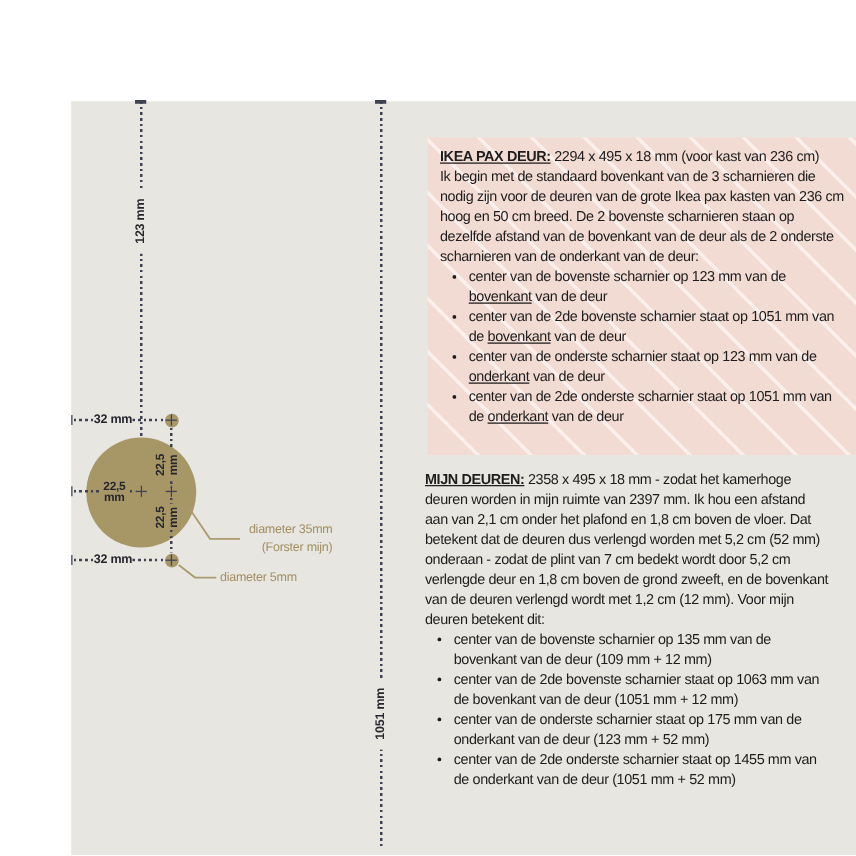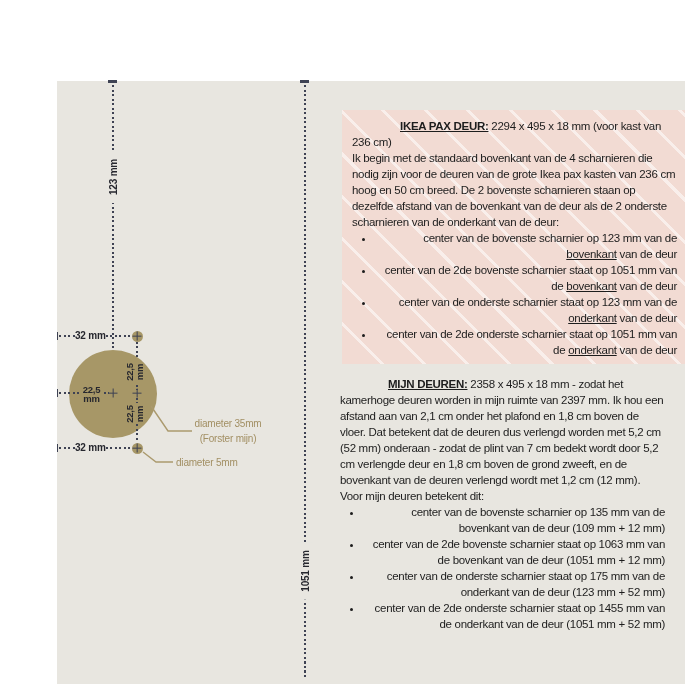--- a/index.html
+++ b/index.html
@@ -15,22 +15,22 @@
     position:absolute; left:342px; top:110px; width:343px; height:254px;
     background-color:#f2dbd3;
     background-image:repeating-linear-gradient(45deg, rgba(255,255,255,0) 0 27px, rgba(255,255,255,0.55) 27px 30px);
     padding:8px 8px 0 10px; overflow:hidden;
   }
   .mijn-note { position:absolute; left:330px; top:376px; width:343px; padding:0 8px 0 10px; }
 
   .note-text { font-size:11.5px; line-height:16px; letter-spacing:-0.3px; color:#1d1d1d; }
   .b { font-weight:normal; }
   .u { text-decoration:underline; }
-  .bu { font-weight:bold; text-decoration:underline;margin-left:48px; }
-  .note-text ul { margin:0; padding-left:23px; list-style:disc;text-align:right; }
+  .bu { font-weight:bold; text-decoration:underline; }
+  .note-text ul { margin:0; padding-left:23px; list-style:disc; }
   .note-text li { margin:0; }
 
   
   .vdash { position:absolute; width:1.6px;
     background-image:repeating-linear-gradient(to bottom,#3e4253 0 2px,rgba(0,0,0,0) 2px 4.5px); }
   .hdash { position:absolute; height:1.6px;
     background-image:repeating-linear-gradient(to right,#3e4253 0 2px,rgba(0,0,0,0) 2px 4.5px); }
   .tick-h { position:absolute; width:9px; height:2.5px; background:#3e4253; }
   .tick-v { position:absolute; width:1.6px; height:8px; background:#3e4253; }
 
@@ -106,30 +106,30 @@
   <div class="rot-small" style="left:134px; top:414px;">
     <div>22,5</div>
     <div>mm</div>
   </div>
 
   <svg class="leader-svg" width="685" height="685">
     <polyline points="151,406 168,431 192,431" fill="none" stroke="#ab9a6e" stroke-width="1.4"></polyline>
     <polyline points="143,452 156,462 173,462" fill="none" stroke="#ab9a6e" stroke-width="1.4"></polyline>
   </svg>
 
-  <div class="tan-label" style="left:190px; top:417px; width:76px; text-align:center; line-height:14.5px;">
+  <div class="tan-label" style="left:190px; top:417px; width:76px; text-align:right; line-height:14.5px;">
     <div>diameter 35mm</div>
     <div>(Forster mijn)</div>
   </div>
   <div class="tan-label" style="left:176px; top:456.5px;">diameter 5mm</div>
 
   <div class="pink-note note-text">
     <div>
       <span class="bu">IKEA PAX DEUR:</span><span class="b"> 2294 x 495 x 18 mm (voor kast van 236 cm)</span><br>
-      <span>Ik begin met de standaard bovenkant van de </span><span class="b">4 scharnieren</span><span> die nodig zijn voor de deuren van de grote Ikea pax kasten van 236 cm hoog en 50 cm breed. De </span><span class="b">2 bovenste scharnieren staan op dezelfde afstand van de bovenkant van de deur als de 2 onderste scharnieren van de onderkant van de deur</span><span>:</span>
+      <span>Ik begin met de standaard bovenkant van de </span><span class="b">3 scharnieren</span><span> die nodig zijn voor de deuren van de grote Ikea pax kasten van 236 cm hoog en 50 cm breed. De </span><span class="b">2 bovenste scharnieren staan op dezelfde afstand van de bovenkant van de deur als de 2 onderste scharnieren van de onderkant van de deur</span><span>:</span>
     </div>
     <ul>
       <li><span>center van de bovenste scharnier op 123 mm van de </span><span class="u">bovenkant</span><span> van de deur</span></li>
       <li><span>center van de 2de bovenste scharnier staat op 1051 mm van de </span><span class="u">bovenkant</span><span> van de deur</span></li>
       <li><span>center van de onderste scharnier staat op 123 mm van de </span><span class="u">onderkant</span><span> van de deur</span></li>
       <li><span>center van de 2de onderste scharnier staat op 1051 mm van de </span><span class="u">onderkant</span><span> van de deur</span></li>
     </ul>
   </div>
 
   <div class="mijn-note note-text">

